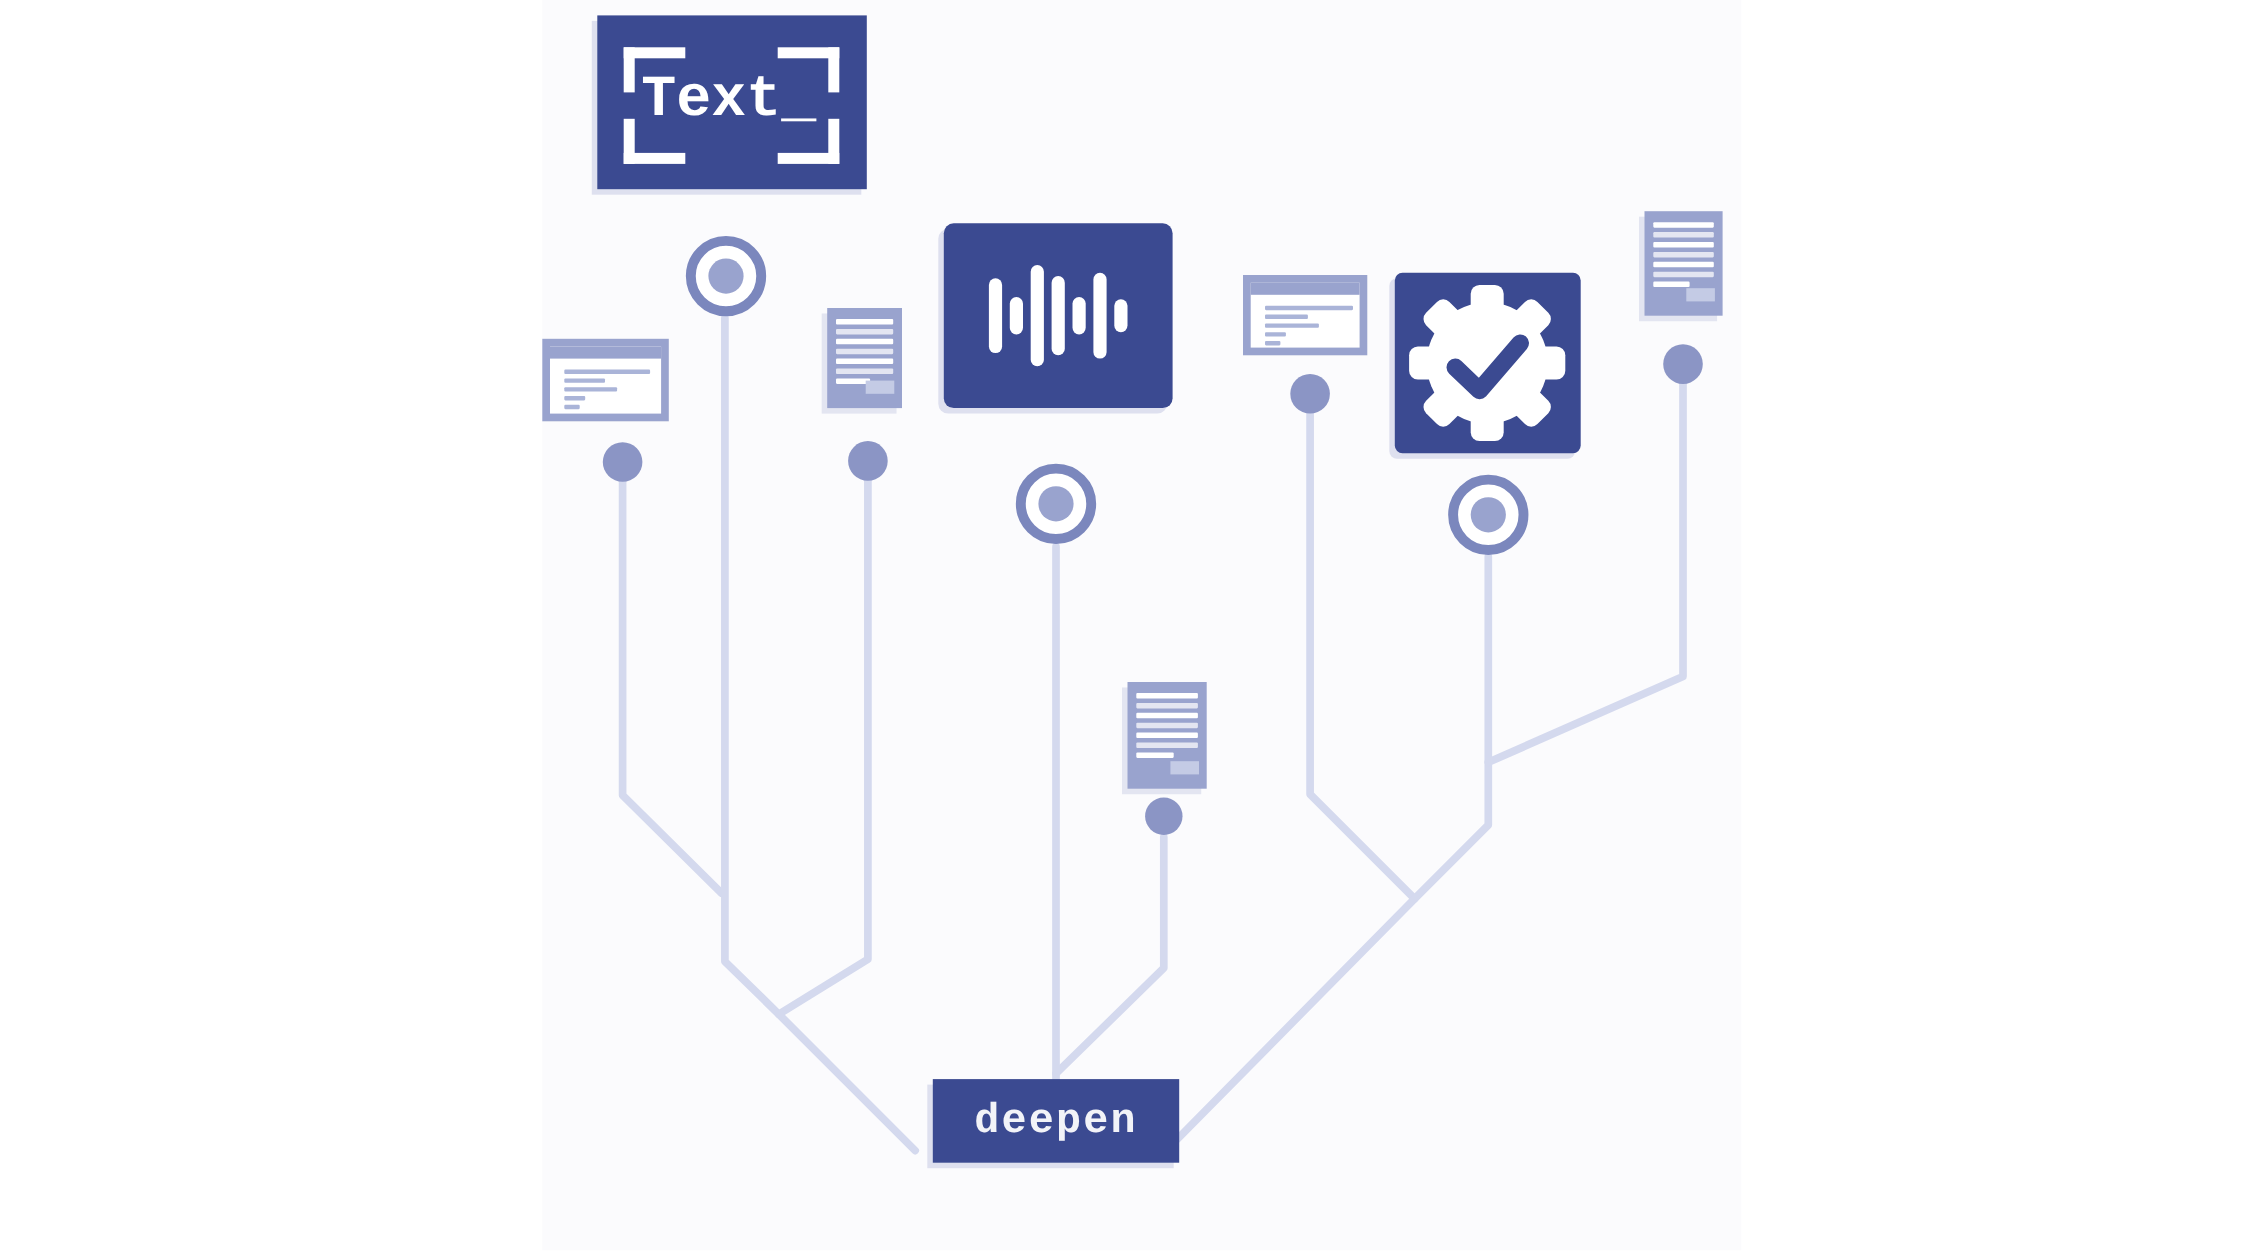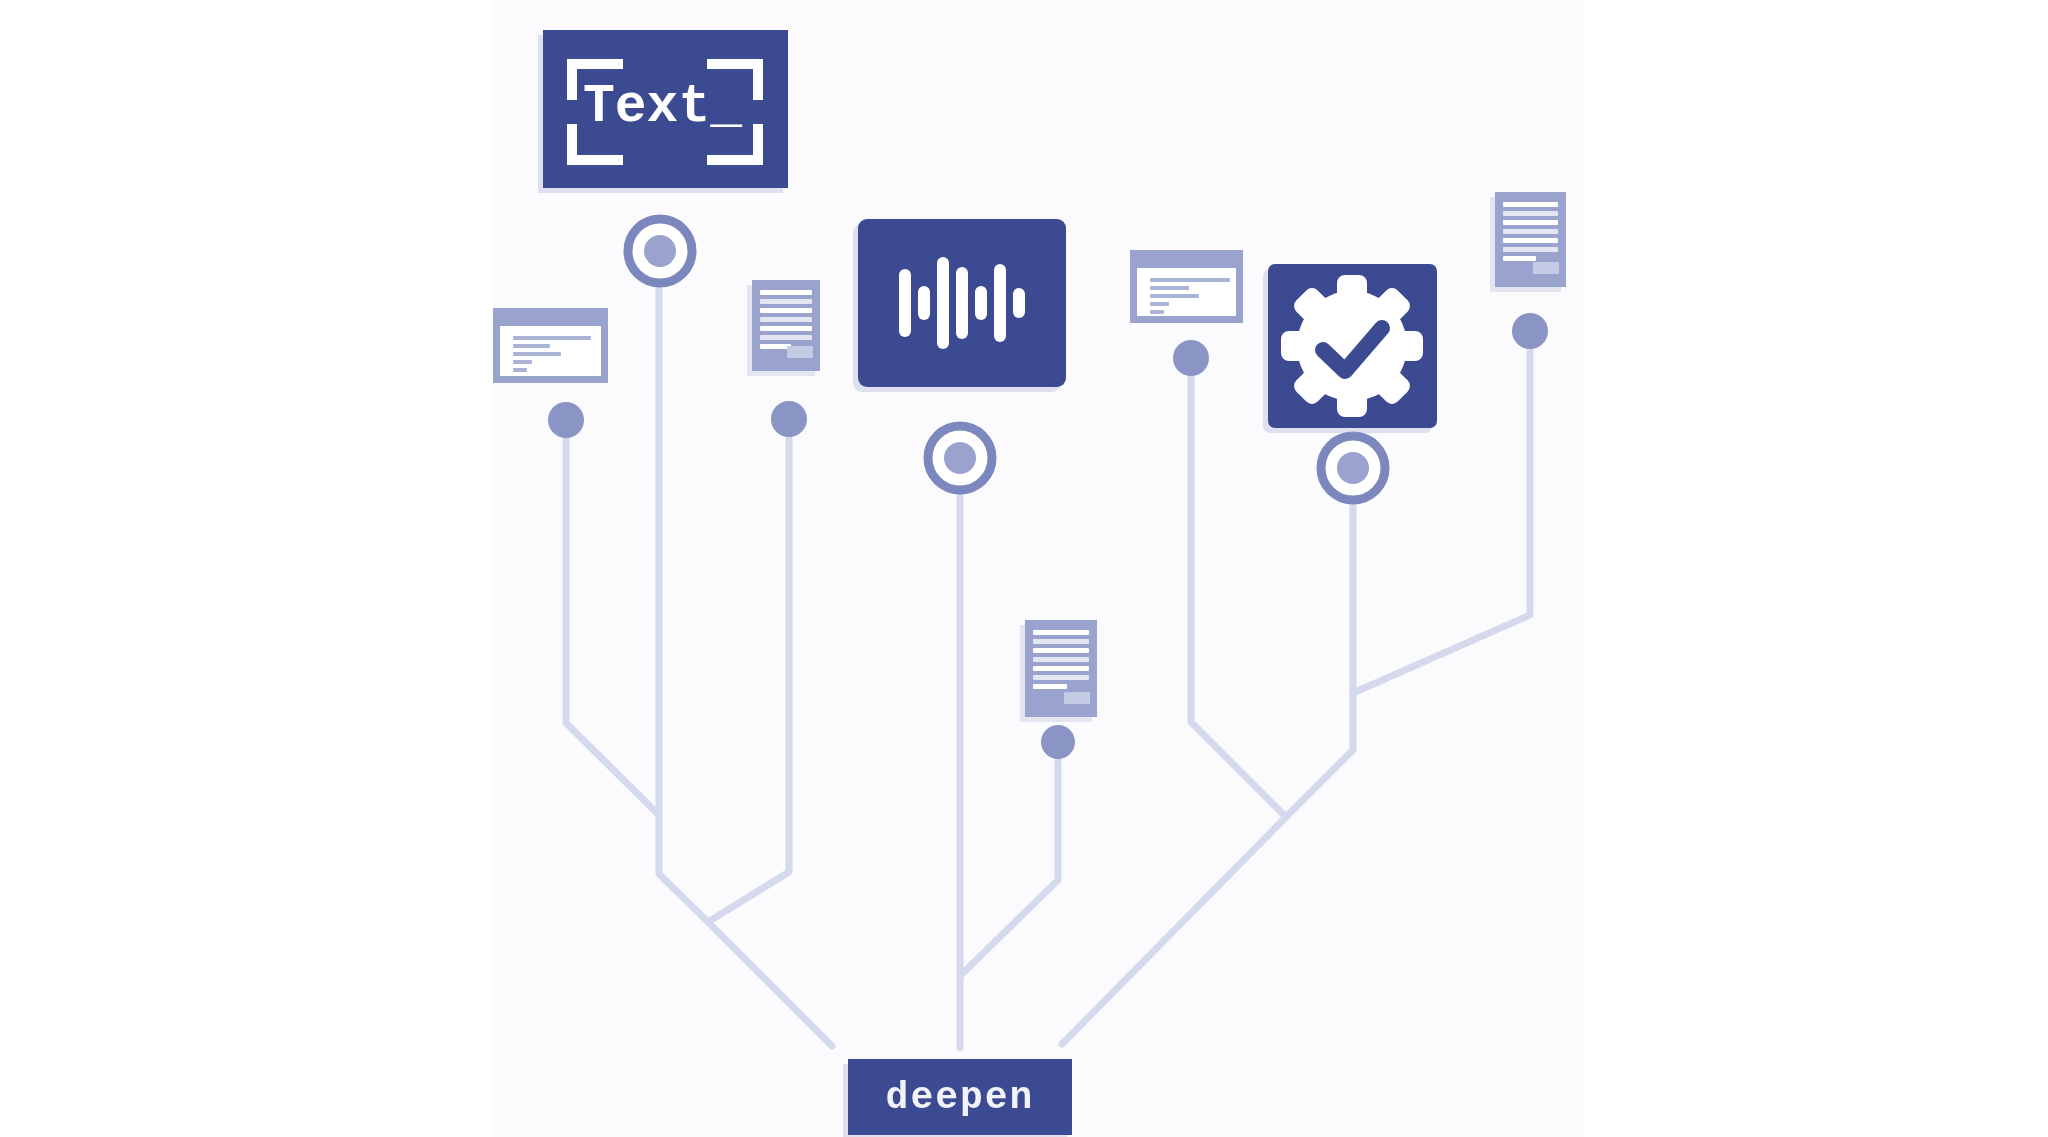--- a/index.html
+++ b/index.html
@@ -2,37 +2,37 @@
 <html><head>
 <meta charset="utf-8">
 <style>
   html,body{margin:0;padding:0;background:#ffffff;}
   .stage{position:relative;width:2048px;height:1137px;background:#ffffff;overflow:hidden;
          font-family:"Liberation Mono","DejaVu Sans Mono",monospace;}
   .band{position:absolute;left:493px;top:0;width:1090px;height:1137px;background:#fbfbfd;}
   svg.wires{position:absolute;left:0;top:0;width:2048px;height:1137px;}
 
   
-  .bluebox{position:absolute;background:#3b4a91;box-shadow:-5px 5px 0 rgba(154,163,207,.30);margin-top:16px;}
+  .bluebox{position:absolute;background:#3b4a91;box-shadow:-5px 5px 0 rgba(154,163,207,.30);}
   .textbox{left:543px;top:14px;width:245px;height:158px;}
   .textbox .label{position:absolute;left:0;right:6px;top:50%;transform:translateY(-54%);
       text-align:center;color:#ffffff;font-weight:bold;font-size:53px;letter-spacing:0;}
   .bracket{position:absolute;width:46px;height:31px;}
   .br-tl{left:24px;top:29px;border-left:10px solid #fff;border-top:10px solid #fff;}
   .br-tr{right:25px;top:29px;border-right:10px solid #fff;border-top:10px solid #fff;}
   .br-bl{left:24px;bottom:23px;border-left:10px solid #fff;border-bottom:10px solid #fff;}
   .br-br{right:25px;bottom:23px;border-right:10px solid #fff;border-bottom:10px solid #fff;}
 
   .audiobox{left:858px;top:203px;width:208px;height:168px;border-radius:9px;
       display:flex;align-items:center;justify-content:center;gap:7px;}
   .bar{width:12px;background:#ffffff;border-radius:6px;}
 
   .verifiedbox{left:1268px;top:248px;width:169px;height:164px;border-radius:7px;}
 
-  .deepenbox{left:848px;top:1043px;width:224px;height:76px;display:flex;
+  .deepenbox{left:848px;top:981px;width:224px;height:76px;display:flex;
       align-items:center;justify-content:center;}
   .deepenbox .label{color:#f2f3f8;font-weight:bold;font-size:38px;letter-spacing:2px;}
 
   
   .card{position:absolute;border:7px solid #99a3ce;background:#ffffff;box-sizing:border-box;}
   .card-header{height:11px;background:#99a3ce;}
   .card-body{padding:10px 0 0 13px;}
   .card-line{height:4px;background:#aab4d8;border-radius:1px;margin-bottom:4px;}
 
   

